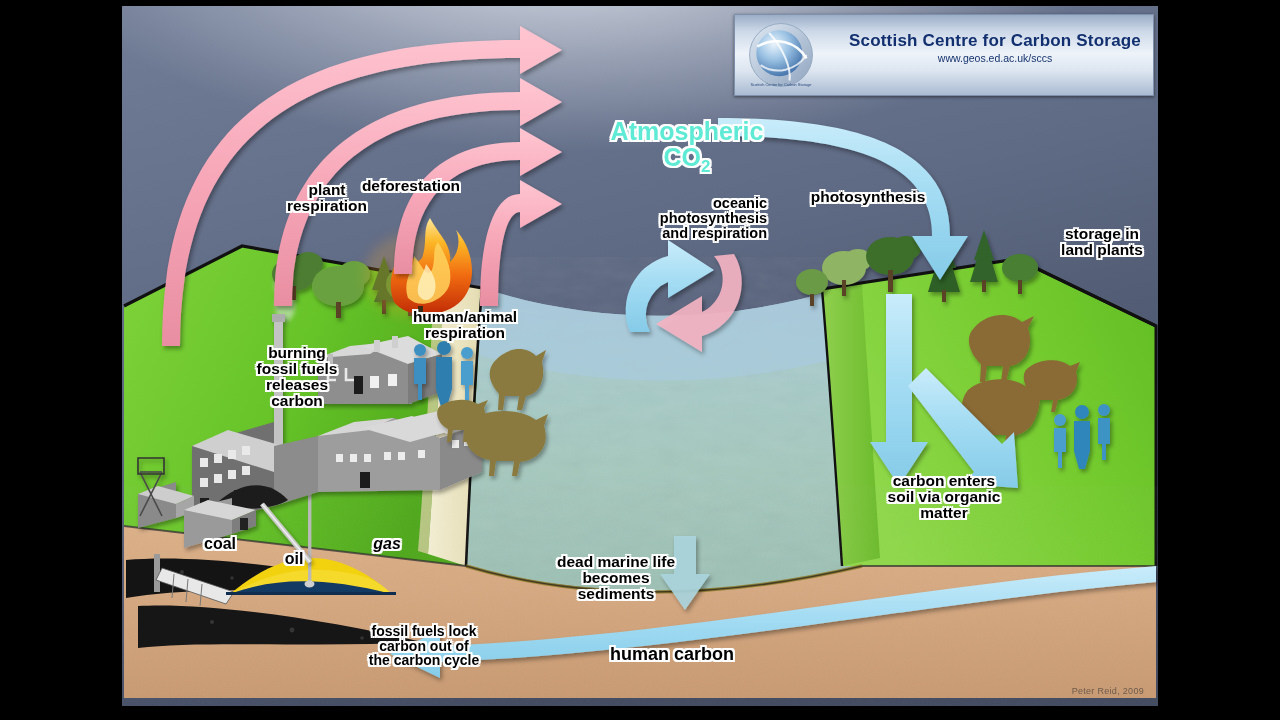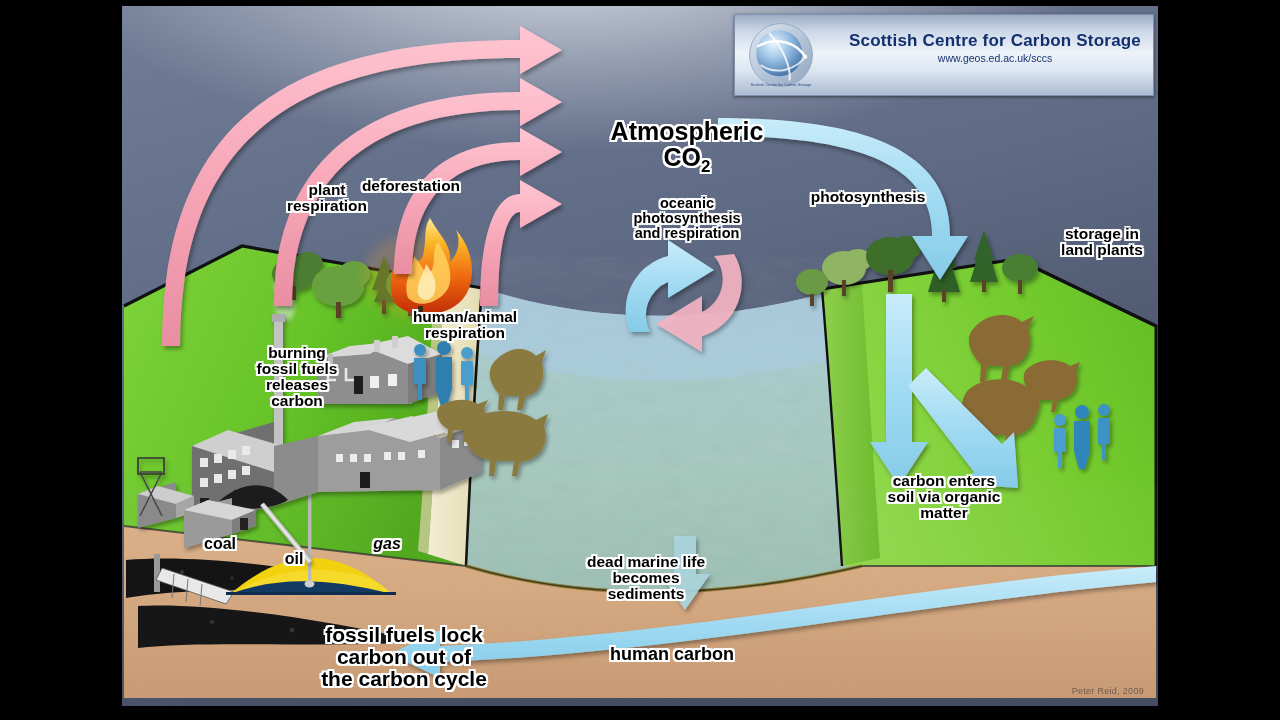--- a/index.html
+++ b/index.html
@@ -5,21 +5,21 @@
 <style>
   html,body{margin:0;padding:0;background:#000;}
   body{width:1280px;height:720px;overflow:hidden;font-family:"Liberation Sans",sans-serif;}
   #stage{position:relative;width:1280px;height:720px;background:#000;}
   #frame{position:absolute;left:122px;top:6px;width:1036px;height:700px;overflow:hidden;background:#5d6880;}
   svg.layer{position:absolute;left:0;top:0;width:1036px;height:700px;}
   .lbl{position:absolute;color:#000;font-weight:bold;line-height:1.04;text-align:center;
        text-shadow: -2px -2px 0 #fff, 2px -2px 0 #fff, -2px 2px 0 #fff, 2px 2px 0 #fff,
                     -2px 0 0 #fff, 2px 0 0 #fff, 0 -2px 0 #fff, 0 2px 0 #fff;
        white-space:pre-line;pointer-events:auto;}
-  #title{position:absolute;left:455px;top:112px;width:220px;font-size:25px;font-weight:bold;color:#000000;
+  #title{position:absolute;left:455px;top:112px;width:220px;font-size:25px;font-weight:bold;color:#5eead4;
          text-align:center;line-height:1.05;
          text-shadow:-2px -2px 0 #fff,2px -2px 0 #fff,-2px 2px 0 #fff,2px 2px 0 #fff,-2px 0 0 #fff,2px 0 0 #fff,0 -2px 0 #fff,0 2px 0 #fff;}
   #title sub{font-size:17px;}
   
   #logo{position:absolute;left:612px;top:8px;width:418px;height:80px;
         background:linear-gradient(180deg,#9badc6 0%,#ccd8e8 20%,#eef3f9 48%,#dce5f0 70%,#aabbd2 100%);
         border:1px solid #7e90ab;box-shadow:0 1px 3px rgba(0,0,0,.5);}
   #logoTxt{position:absolute;left:110px;top:16px;width:300px;text-align:center;}
   #logoTitle{font-size:17px;font-weight:bold;color:#12306f;letter-spacing:.2px;}
   #logoUrl{font-size:10.5px;color:#16346f;margin-top:1px;}
@@ -423,33 +423,33 @@
   <div id="labels">
         <div class="lbl" style="left: 145px; top: 176px; width: 120px; font-size: 15.5px;">plant
 respiration</div>
         <div class="lbl" style="left: 219px; top: 172px; width: 140px; font-size: 15.5px;">deforestation</div>
         <div class="lbl" style="left: 268px; top: 303px; width: 150px; font-size: 15.5px;">human/animal
 respiration</div>
         <div class="lbl" style="left: 110px; top: 339px; width: 130px; font-size: 15.5px;">burning
 fossil fuels
 releases
 carbon</div>
-        <div class="lbl" style="left: 485px; top: 190px; width: 160px; font-size: 14.5px;">oceanic
+        <div class="lbl" style="left: 485px; top: 190px; width: 160px; font-size: 14.5px; text-align: right;">oceanic
 photosynthesis
 and respiration</div>
         <div class="lbl" style="left: 676px; top: 183px; width: 140px; font-size: 15.5px;">photosynthesis</div>
         <div class="lbl" style="left: 920px; top: 220px; width: 120px; font-size: 15.5px;">storage in
 land plants</div>
         <div class="lbl" style="left: 742px; top: 467px; width: 160px; font-size: 15.5px;">carbon enters
 soil via organic
 matter</div>
-        <div class="lbl" style="left: 439px; top: 548px; width: 170px; font-size: 15.5px;">dead marine life
+        <div class="lbl" style="left: 409px; top: 548px; width: 170px; font-size: 15.5px;">dead marine life
 becomes
 sediments</div>
-        <div class="lbl" style="left: 192px; top: 618px; width: 180px; font-size: 21px;">fossil fuels lock
+        <div class="lbl" style="left: 212px; top: 618px; width: 180px; font-size: 14px;">fossil fuels lock
 carbon out of
 the carbon cycle</div>
         <div class="lbl" style="left: 475px; top: 639px; width: 150px; font-size: 18px;">human carbon</div>
         <div class="lbl" style="left: 68px; top: 530px; width: 60px; font-size: 16px;">coal</div>
         <div class="lbl" style="left: 150px; top: 545px; width: 44px; font-size: 16px;">oil</div>
         <div class="lbl" style="left: 240px; top: 530px; width: 50px; font-size: 16px; font-style: italic;">gas</div>
       </div>
 
   <div id="logo">
     <svg id="logoMark" viewBox="0 0 80 80">

